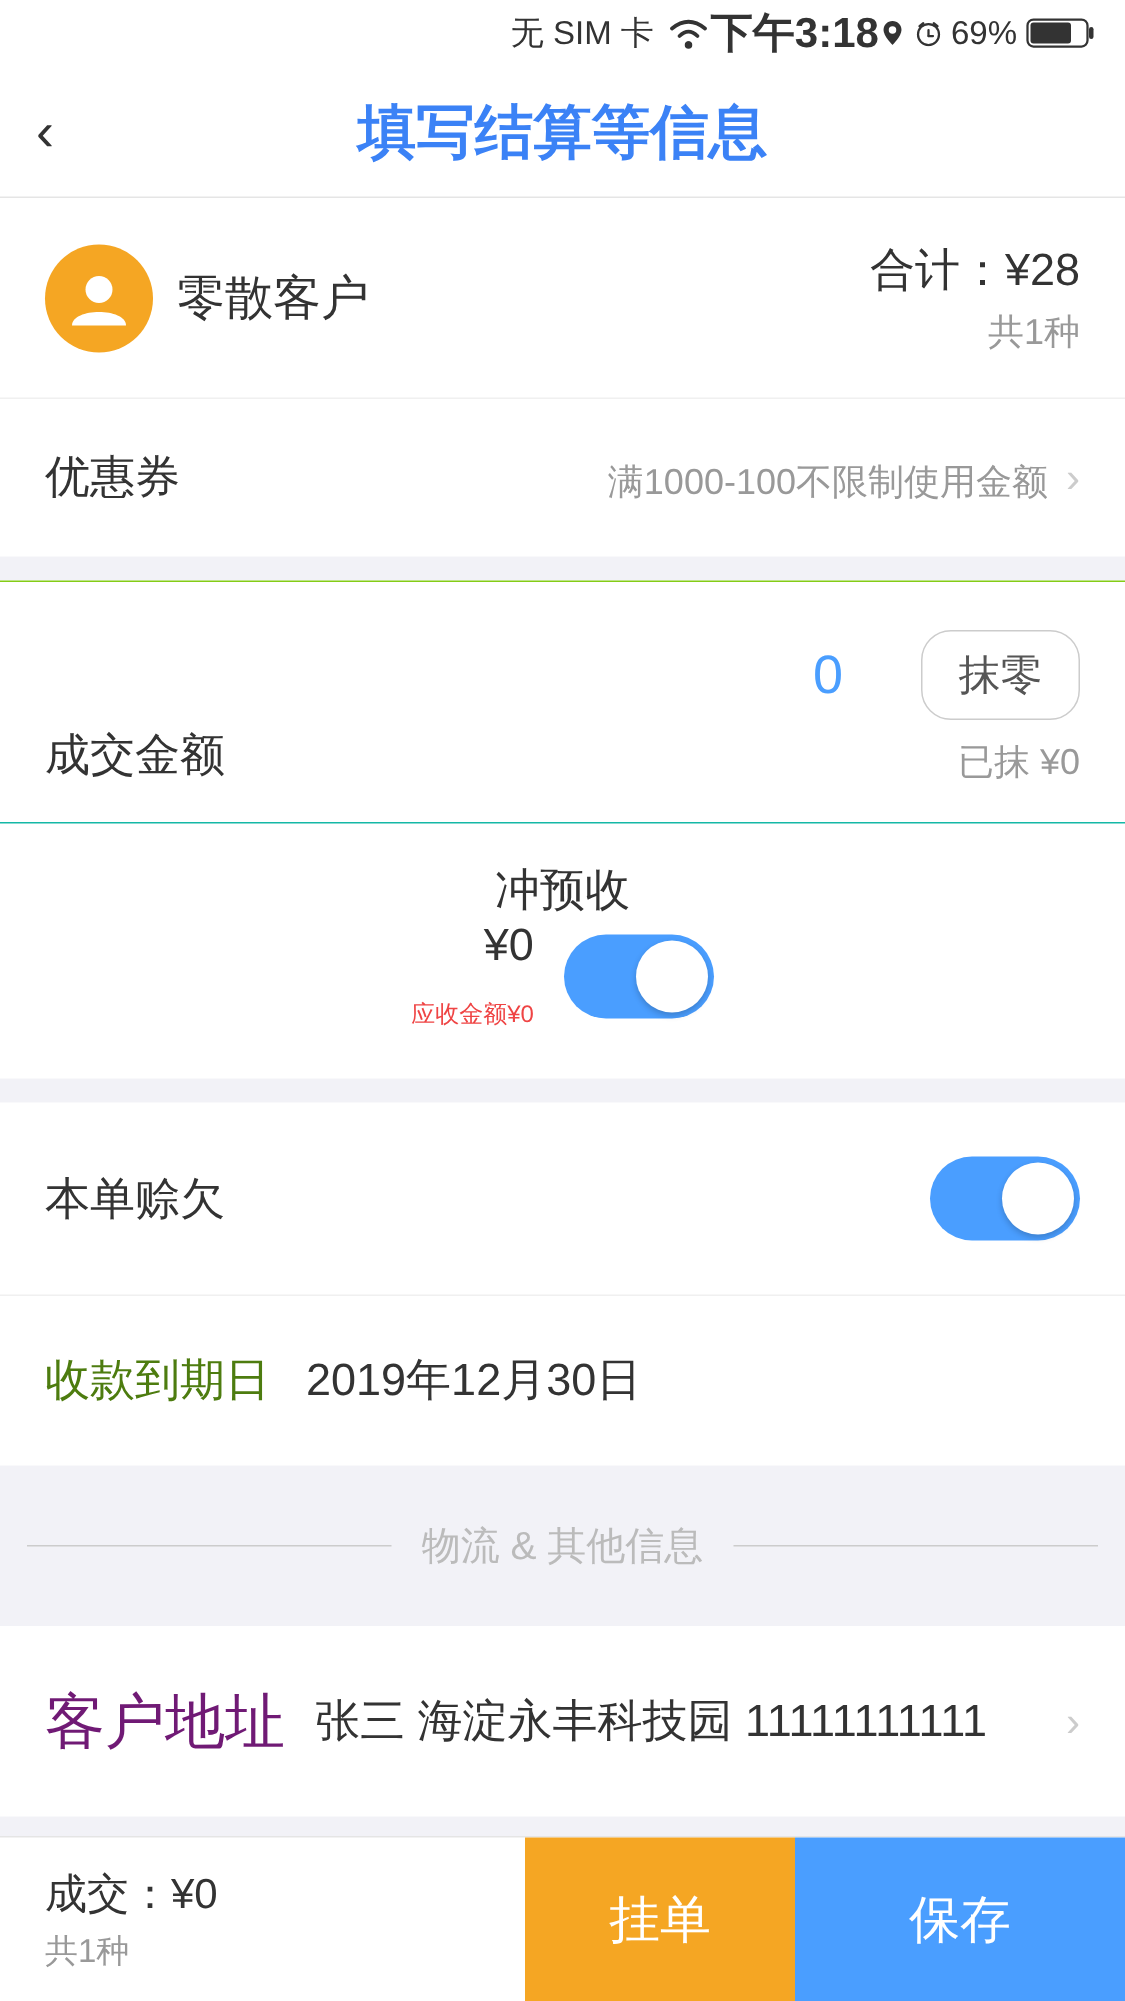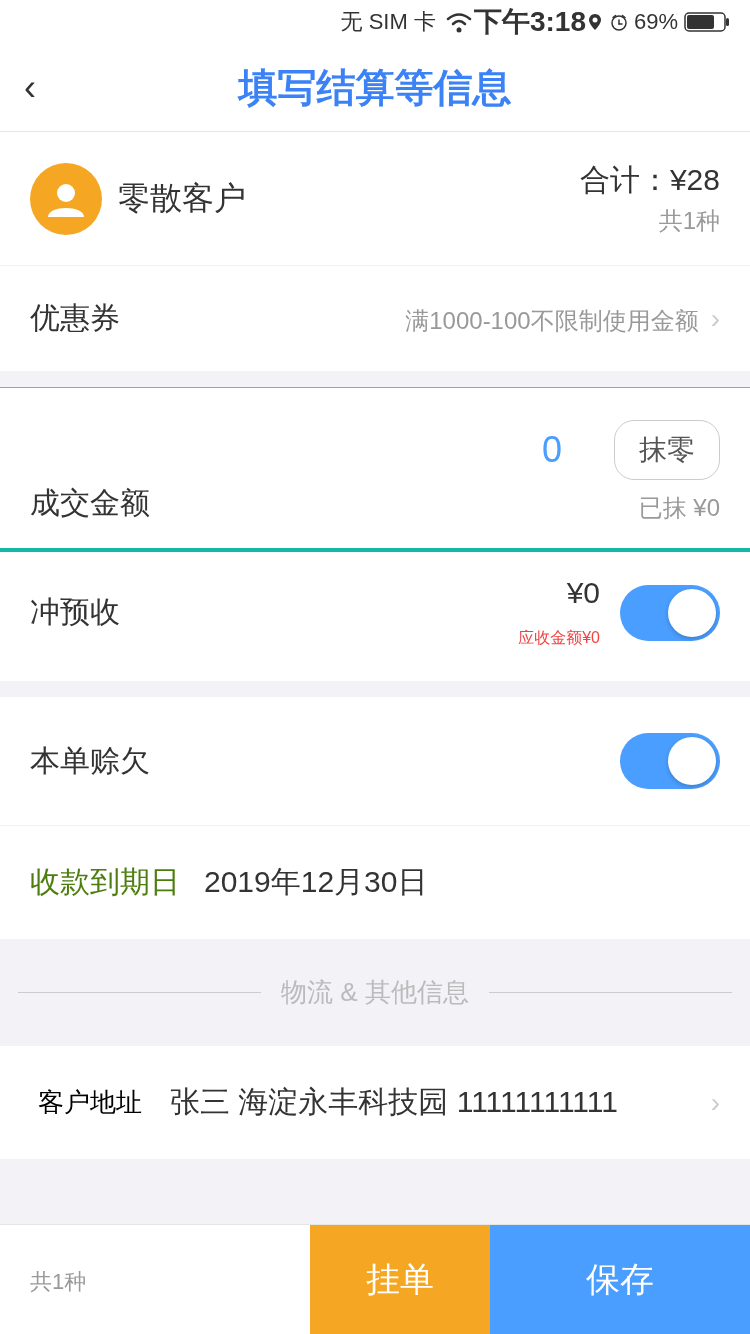--- a/index.html
+++ b/index.html
@@ -120,21 +120,22 @@
       cursor: pointer;
       margin-left: 40px;
     }
 
     
     .prepay-row {
       display: flex;
       align-items: center;
       justify-content: space-between;
       padding: 24px 30px 32px;
-      border-top: 4px solid #14b8a6;
+      border-top: 1px solid #14b8a6;
+      flex-direction: column;
     }
     .prepay-right { display: flex; align-items: center; gap: 20px; }
     .prepay-amounts { text-align: right; }
     .prepay-main { font-size: 30px; color: #333; }
     .prepay-sub { font-size: 16px; color: #ef4444; margin-top: 18px; }
 
     
     .toggle {
       width: 100px; height: 56px;
       border-radius: 28px;
@@ -190,21 +191,21 @@
       padding: 0 20px;
     }
 
     
     .address-row {
       display: flex;
       align-items: center;
       justify-content: space-between;
       padding: 36px 30px;
     }
-    .address-label { font-size: 26px; color: #000000; min-width: 120px; text-align: center; }
+    .address-label { font-size: 40px; color: #701a75; min-width: 120px; text-align: center; }
     .address-value { font-size: 30px; color: #333; flex: 1; margin-left: 20px; }
 
     
     .bottom-bar {
       position: fixed;
       bottom: 0;
       left: 0;
       width: 750px;
       height: 110px;
       display: flex;
@@ -222,21 +223,21 @@
     .bottom-count { font-size: 22px; color: #999; margin-top: 4px; }
     .btn-hang {
       width: 180px;
       background: #f5a623;
       display: flex; align-items: center; justify-content: center;
       font-size: 34px;
       color: #fff;
       cursor: pointer;
     }
     .btn-save {
-      width: 260px;
+      width: 220px;
       background: #4a9eff;
       display: flex; align-items: center; justify-content: center;
       font-size: 34px;
       color: #fff;
       cursor: pointer;
     }
 
     
     .bottom-spacer { height: 120px; }
   </style>
@@ -362,20 +363,23 @@
     <span class="address-label">客户地址</span>
     <span class="address-value">张三 海淀永丰科技园 11111111111</span>
     <span class="chevron">›</span>
   </div>
 </div>
 
 <div class="bottom-spacer"></div>
 
 <div class="bottom-bar">
   <div class="bottom-summary">
+    <div class="bottom-deal">
+      <span>成交：</span><span>¥0</span>
+    </div>
     <div class="bottom-count">共1种</div>
   </div>
   <div class="btn-hang">
     <span>挂单</span>
   </div>
   <div class="btn-save">
     <span>保存</span>
   </div>
 </div>
 

